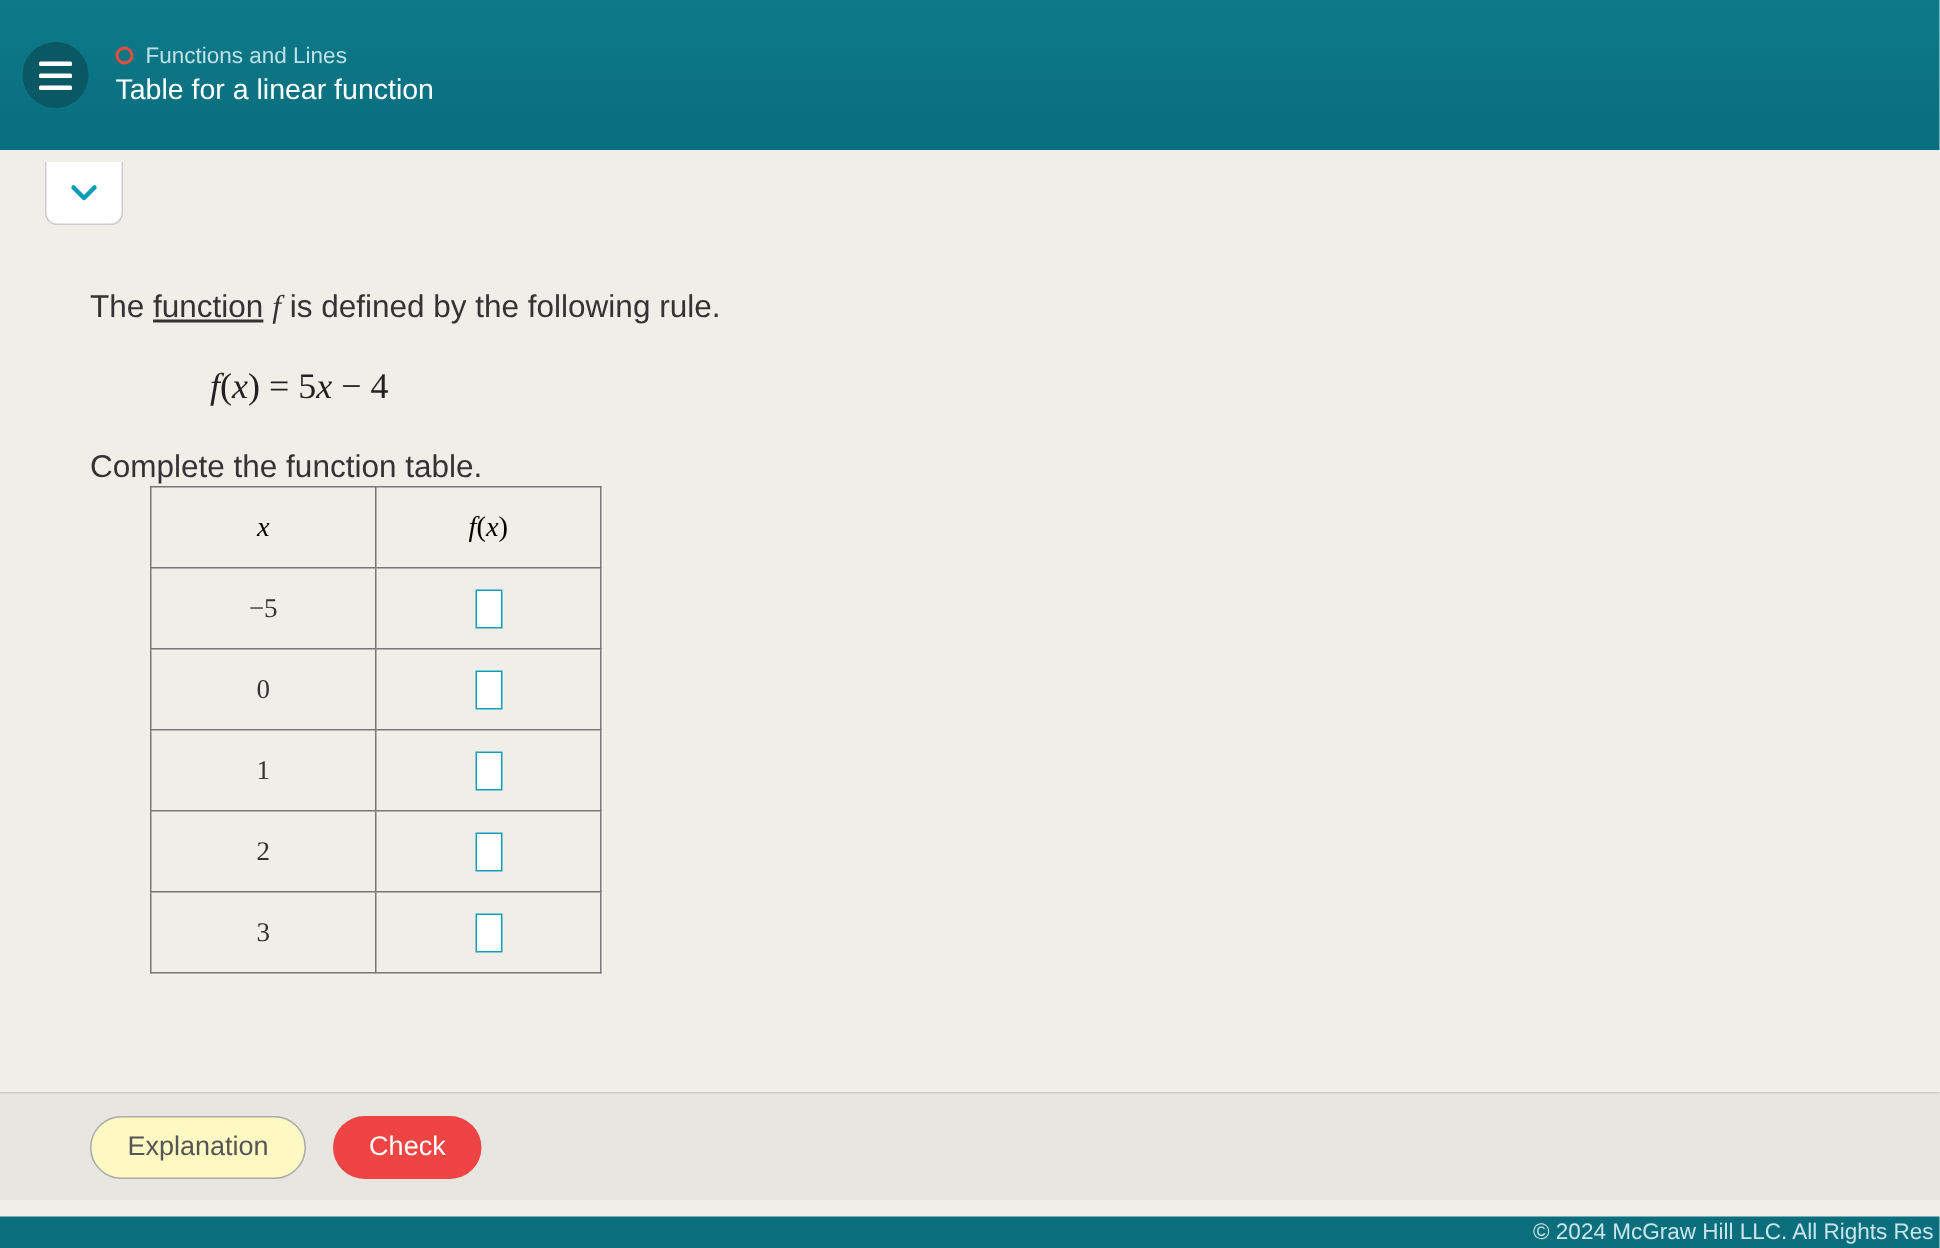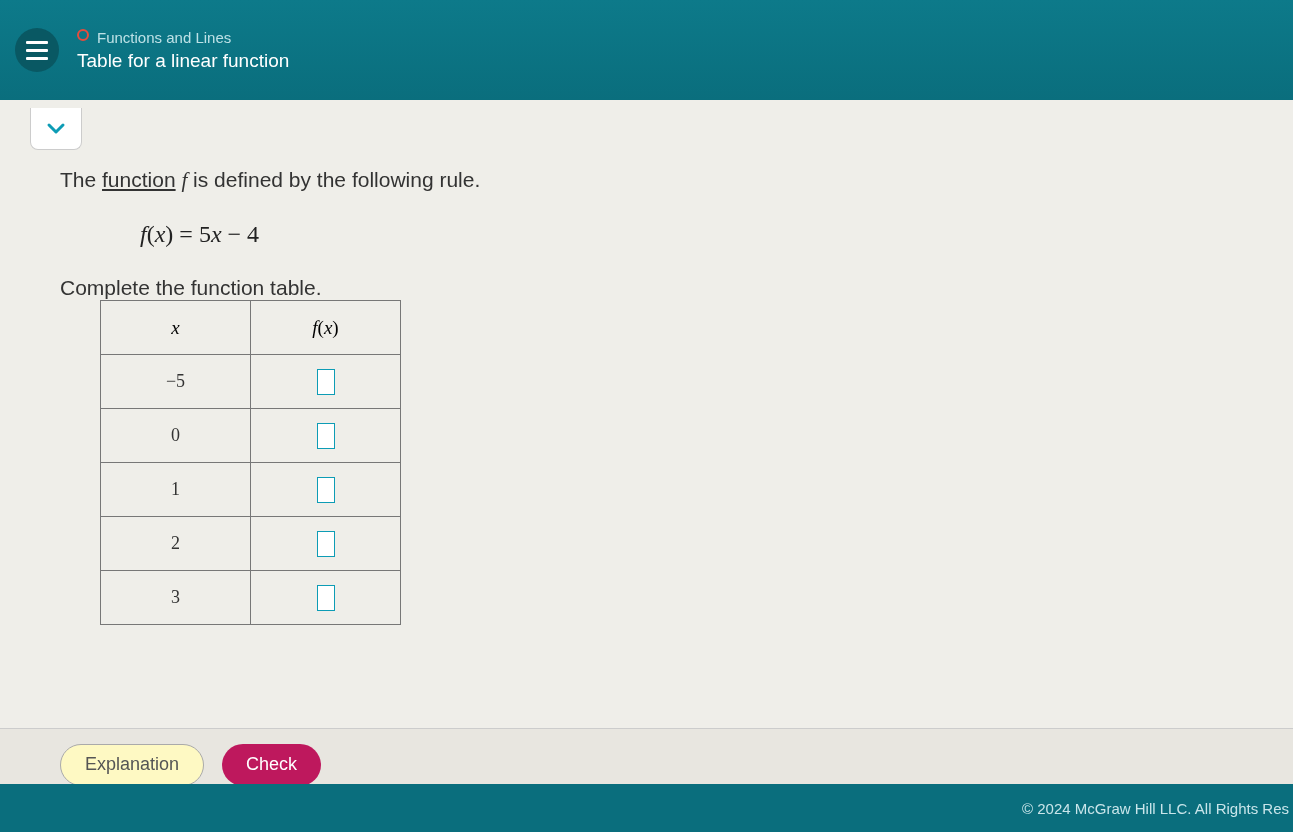--- a/index.html
+++ b/index.html
@@ -34,21 +34,21 @@
     flex-shrink: 0;
   }
   .menu-btn span {
     display: block;
     width: 22px;
     height: 3px;
     background: #fff;
     border-radius: 1px;
   }
   .title-block { margin-left: 18px; }
-  .category-line { display: flex; gap: 8px; font-size: 15px; color: #bde1e6; margin-bottom: 4px; }
+  .category-line { display: flex; align-items: center; gap: 8px; font-size: 15px; color: #bde1e6; margin-bottom: 4px; }
   .dot {
     width: 12px; height: 12px; border-radius: 50%;
     border: 2px solid #e74c3c; background: transparent;
   }
   .subject-title { font-size: 19px; color: #fff; }
 
   .content {
     position: relative;
     padding: 0 30px 0 60px;
   }
@@ -63,21 +63,21 @@
     border-top: none;
     border-radius: 0 0 8px 8px;
     display: flex;
     align-items: center;
     justify-content: center;
     cursor: pointer;
     z-index: 2;
   }
   .chevron-tab svg { width: 24px; height: 24px; }
 
-  .question-area { padding-top: 68px; }
+  .question-area { padding-top: 92px; }
   .intro-line { font-size: 21px; color: #333; margin-bottom: 28px; }
   .intro-line .underline { text-decoration: underline; }
   .intro-line .fvar { font-style: italic; font-family: 'Times New Roman', serif; }
 
   .equation {
     font-family: 'Times New Roman', serif;
     font-size: 24px;
     font-style: italic;
     color: #222;
     margin: 0 0 28px 80px;
@@ -135,28 +135,28 @@
     display: flex;
     align-items: center;
     border: none;
   }
   .btn-explain {
     background: #fef9c3;
     color: #555;
     border: 1px solid #aaa;
   }
   .btn-check {
-    background: #be185d;
+    background: #ef4444;
     color: #fff;
   }
 
   .footer {
     position: absolute;
     left: 0; right: 0; bottom: 0;
-    height: 48px;
+    height: 21px;
     background: #0a6e7d;
     color: #c9e5ea;
     font-size: 15px;
     display: flex;
     align-items: center;
     justify-content: flex-end;
     padding-right: 4px;
   }
 </style>
 </head>

